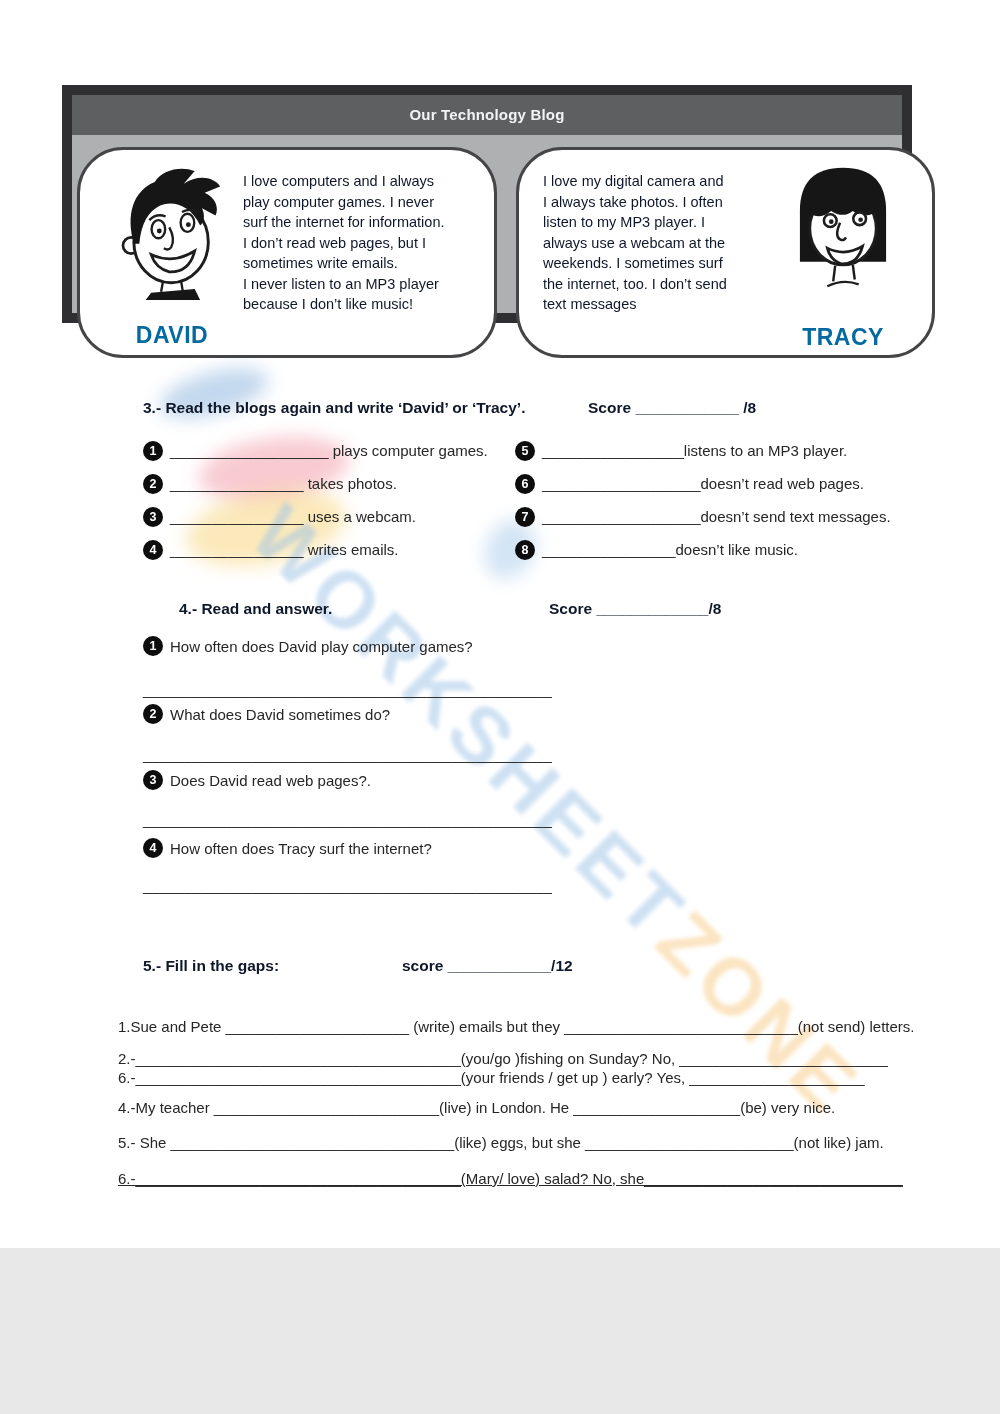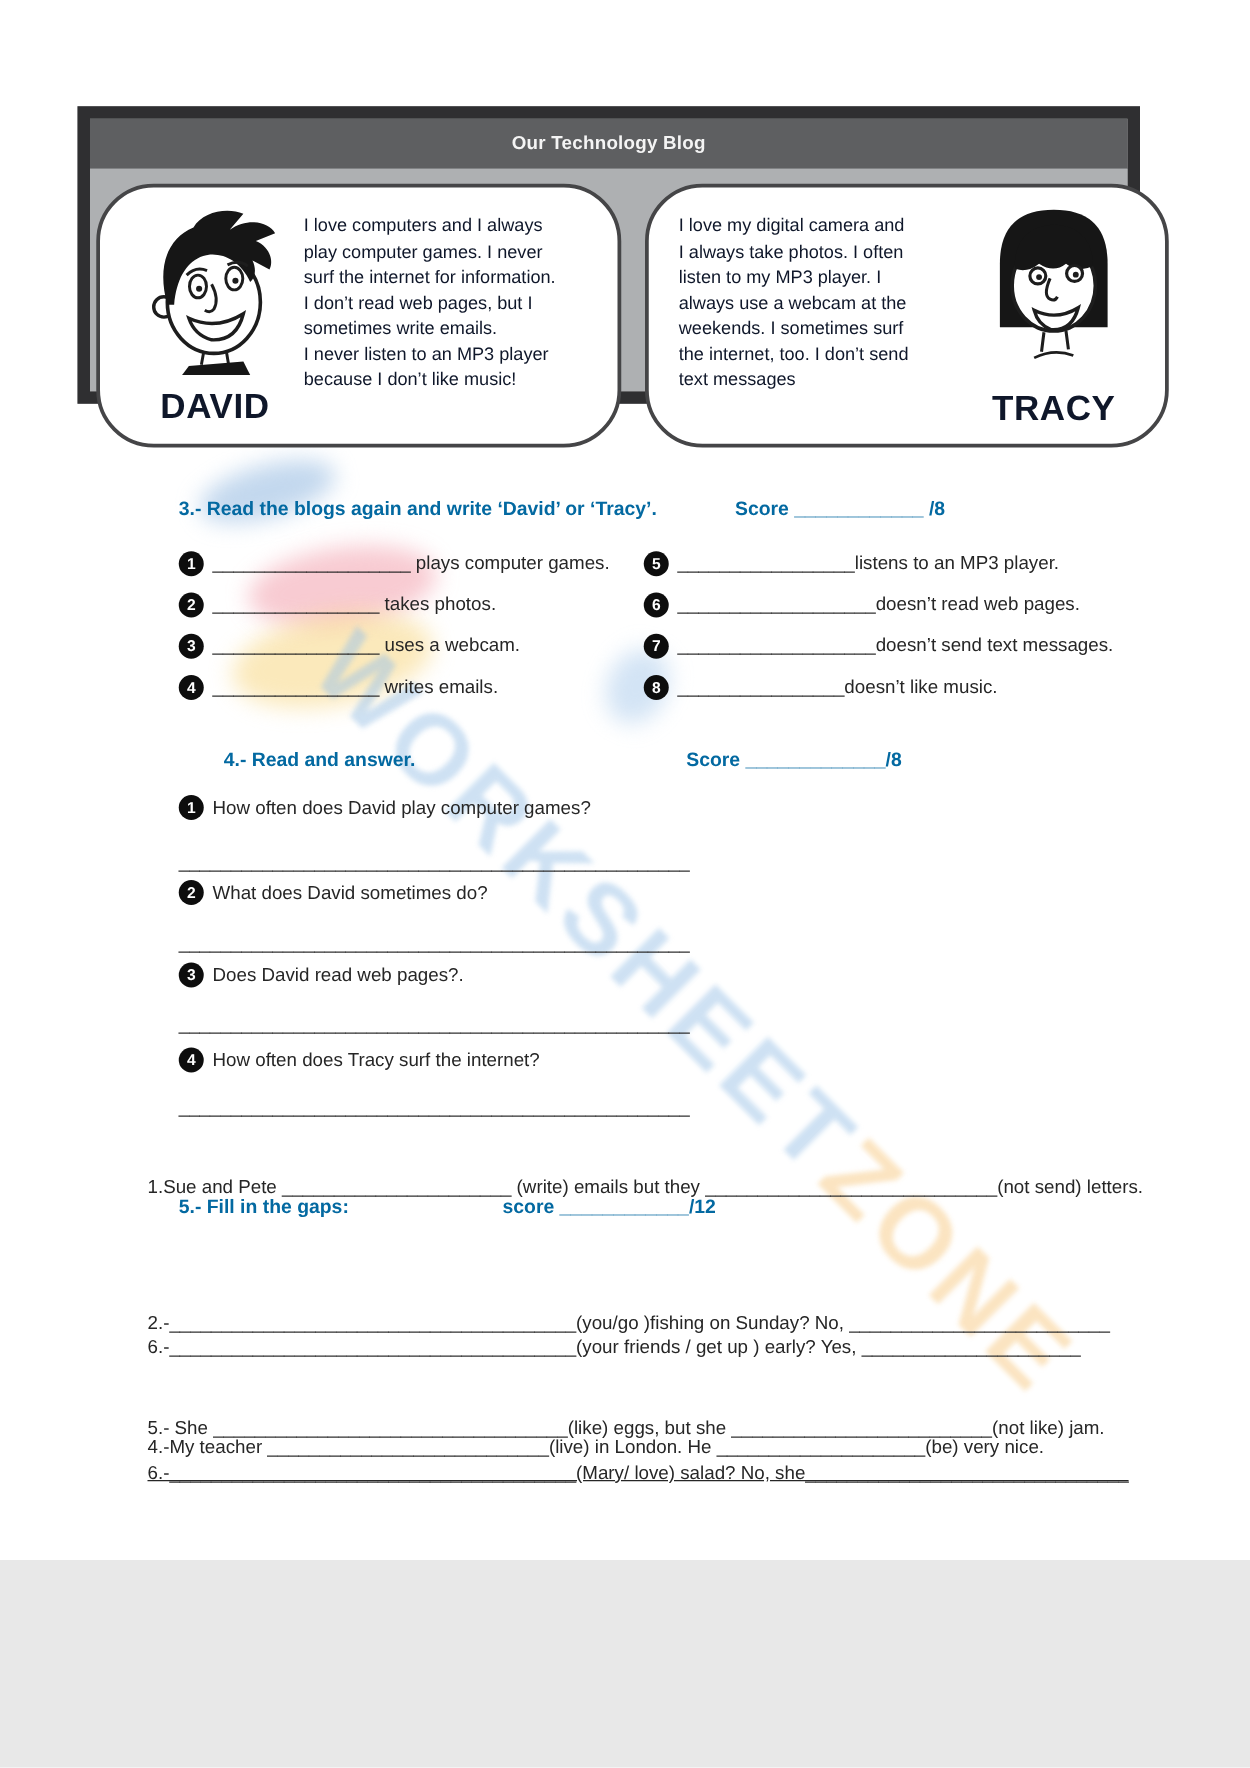--- a/index.html
+++ b/index.html
@@ -41,44 +41,44 @@
   .bubble-tracy{left:516px;width:419px;}
   .bubble-text{
     position:absolute;font-size:14.5px;line-height:20.5px;color:#0f172a;
     white-space:pre-line;
   }
   .bubble-david .bubble-text{left:163px;top:21px;width:248px;}
   .bubble-tracy .bubble-text{left:24px;top:21px;width:242px;}
   .avatar-box{position:absolute;text-align:center;}
   .bubble-david .avatar-box{left:16px;top:12px;width:152px;}
   .bubble-tracy .avatar-box{right:14px;top:10px;width:150px;}
-  .char-name{font-weight:bold;font-size:28px;letter-spacing:.5px;color:#0f172a;margin-top:4px;}
-  
-  .heading,.score{position:absolute;font-size:15.5px;font-weight:bold;color:#0369a1;z-index:2;white-space:nowrap;}
+  .char-name{font-weight:bold;font-size:23px;letter-spacing:.5px;color:#0369a1;margin-top:18px;}
+  
+  .heading,.score{position:absolute;font-size:15.5px;font-weight:bold;color:#0f172a;z-index:2;white-space:nowrap;}
   #ex3-heading{left:143px;top:399px;}
   #ex3-score{left:588px;top:399px;}
   .ex3-col{position:absolute;z-index:2;}
   #ex3-left{left:143px;top:434px;width:372px;}
   #ex3-right{left:515px;top:434px;width:460px;}
   .q-item{height:33px;display:flex;align-items:center;font-size:15px;color:#262626;white-space:nowrap;}
   .numcircle{
     width:20px;height:20px;border-radius:50%;background:#0d0d0d;color:#fff;
     font-size:12.5px;font-weight:bold;display:inline-flex;align-items:center;justify-content:center;
     margin-right:7px;flex:none;
   }
   #ex4-heading{left:143px;top:600px;margin-left:36px;}
   #ex4-score{left:549px;top:600px;}
   .q4{position:absolute;left:143px;display:flex;align-items:center;font-size:15px;z-index:2;white-space:nowrap;}
   .q4-1{top:636px;}.q4-2{top:704px;}.q4-3{top:770px;}.q4-4{top:838px;}
   .aline{position:absolute;left:143px;font-size:15px;color:#262626;z-index:2;white-space:nowrap;}
   .aline-1{top:681px;}.aline-2{top:746px;}.aline-3{top:811px;}.aline-4{top:877px;}
   #ex5-heading{left:143px;top:957px;}
   #ex5-score{left:402px;top:957px;}
   .s5{position:absolute;left:118px;font-size:15px;color:#262626;z-index:2;white-space:nowrap;}
-  .s5-1{top:941px;}.s5-2{top:1034px;margin-top:16px;}.s5-3{top:1069px;}.s5-4{top:1149px;}.s5-5{top:1134px;}.s5-6{top:1170px;text-decoration:underline;}
+  .s5-1{top:1018px;}.s5-2{top:1034px;margin-top:16px;}.s5-3{top:1069px;}.s5-4{top:1099px;}.s5-5{top:1134px;}.s5-6{top:1170px;text-decoration:underline;}
   
   .footer-brand{
     position:absolute;right:24px;top:1360px;font-size:19px;font-weight:bold;color:#a21caf;
     z-index:2;text-decoration:none;cursor:pointer;font-style:italic;
   }
 </style>
 </head>
 <body>
 
 <div class="page">

